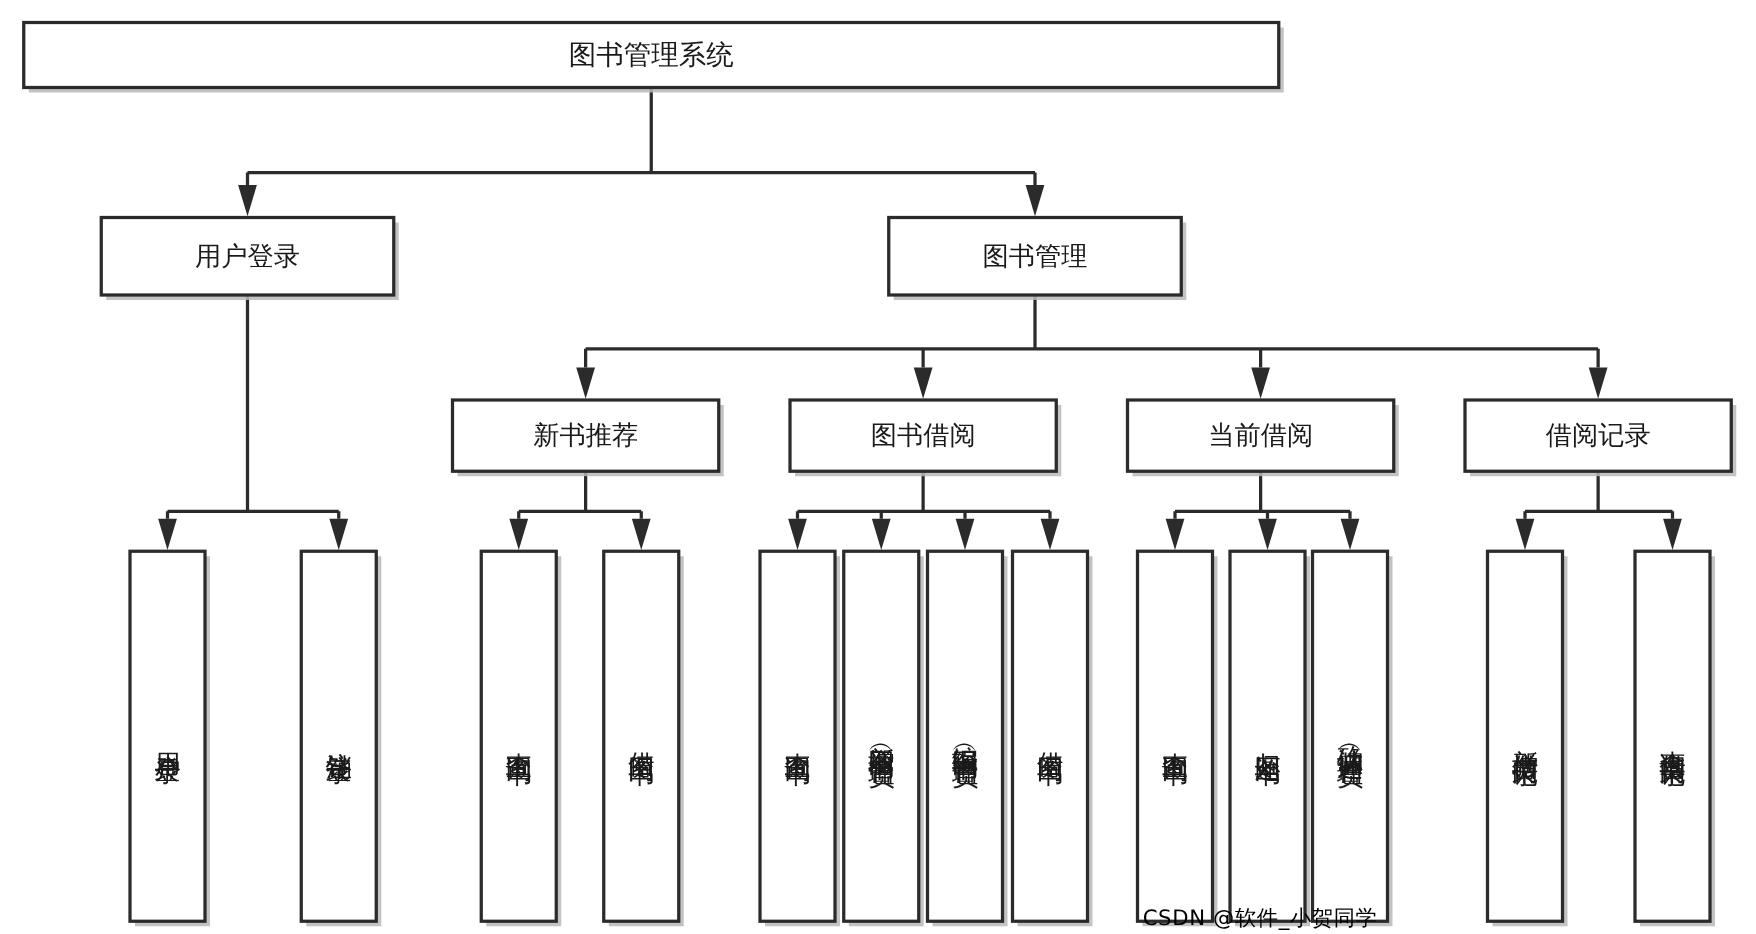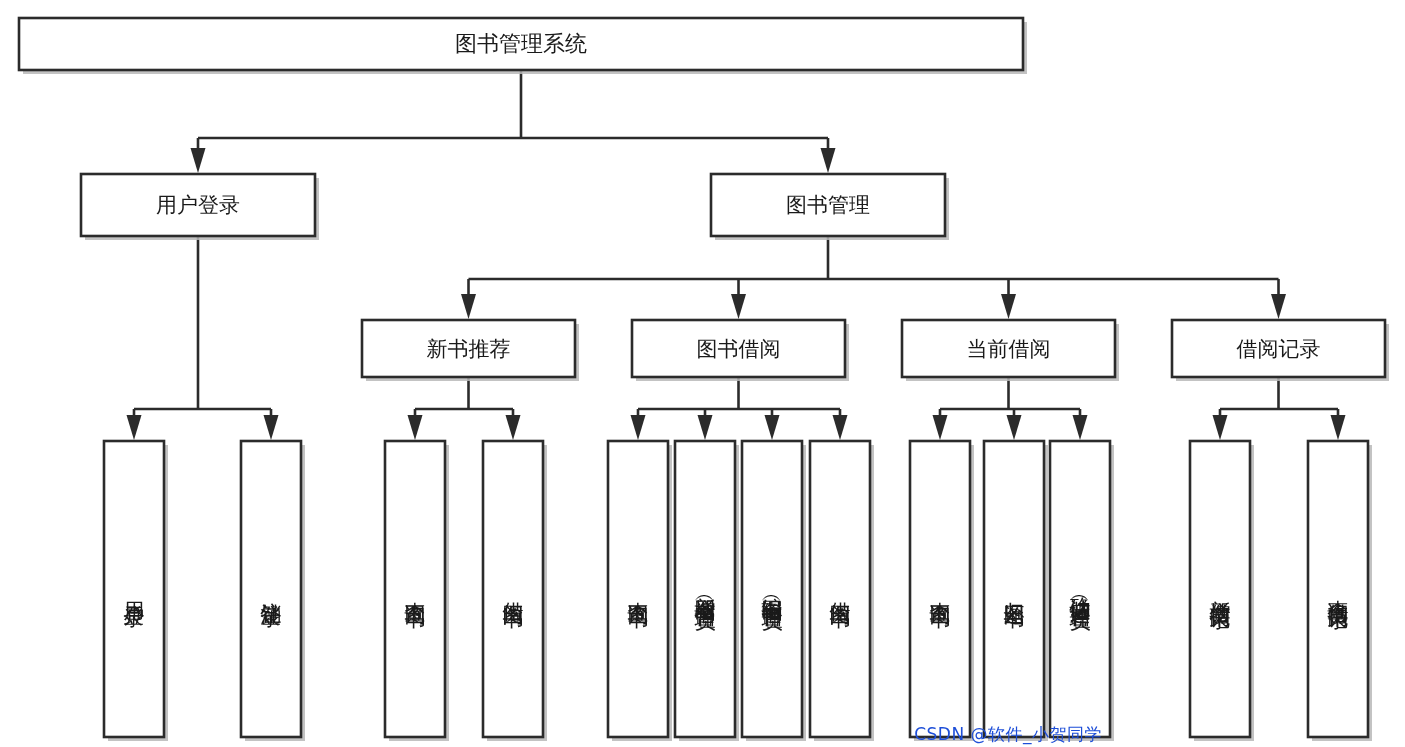--- a/index.html
+++ b/index.html
@@ -75,21 +75,21 @@
     letter-spacing: 2px;
     color: #1a1a1a;
     white-space: nowrap;
   }
   .watermark {
     position: absolute;
     right: 10px;
     bottom: 5px;
     font-family: "DejaVu Sans", "Liberation Sans", sans-serif;
     font-size: 17px;
-    color: #1d4ed8;
+    color: #000000;
     letter-spacing: 0.5px;
     white-space: nowrap;
     pointer-events: none;
   }
 </style>
 </head>
 <body>
 
 <div id="diagram-root">
   <svg class="diagram-canvas" id="diagram-svg" viewBox="0 0 1405 747" xmlns="http://www.w3.org/2000/svg">

